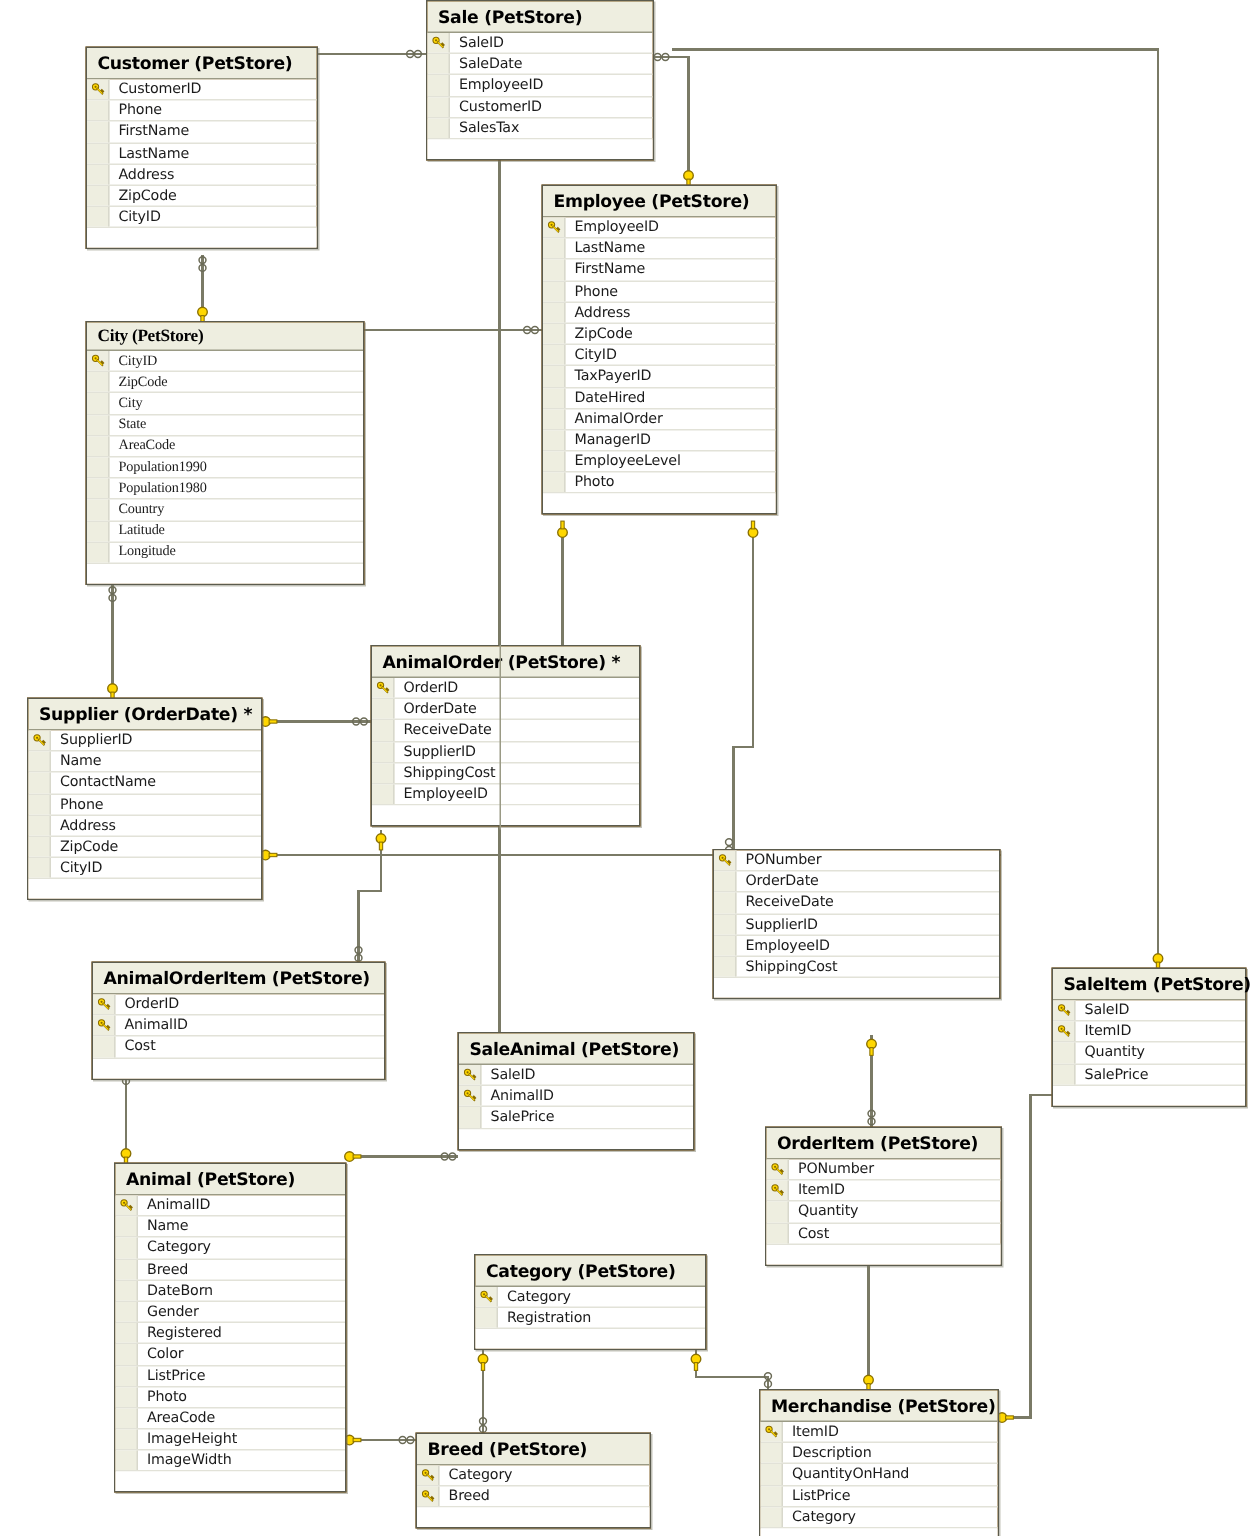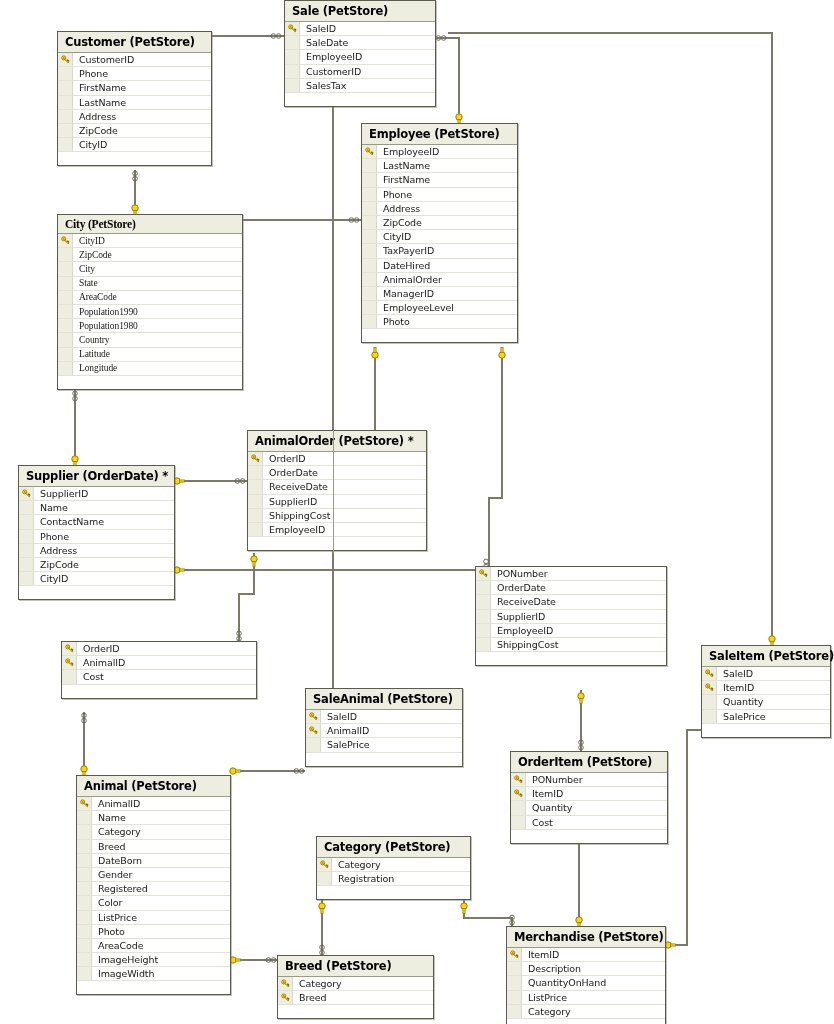--- a/index.html
+++ b/index.html
@@ -539,20 +539,21 @@
             <div class="fname">Quantity</div>
           </div>
           <div class="row">
             <div class="gut"></div>
             <div class="fname">SalePrice</div>
           </div>
           <div class="pad"></div>
         </div>
       </div>
       <div class="entity" style="left: 61px; top: 641px; width: 196px;">
+        <div class="ttl">AnimalOrderItem (PetStore)</div>
         <div class="rows">
           <div class="row">
             <div class="gut">
               <svg class="keyico" viewBox="0 0 10 10" aria-hidden="true">
                 <circle cx="3" cy="3.2" r="2.3" fill="#ffd700" stroke="#8a6d00" stroke-width="0.8"></circle>
                 <circle cx="3" cy="3.2" r="0.8" fill="#8a6d00"></circle>
                 <path d="M4.4 4.6 L8 8.2 M6.6 6.6 L7.6 5.6 M7.6 7.6 L8.6 6.6" stroke="#8a6d00" stroke-width="1.4" fill="none" stroke-linecap="square"></path>
                 <path d="M4.4 4.6 L8 8.2" stroke="#ffd700" stroke-width="0.8"></path>
               </svg>
             </div>

